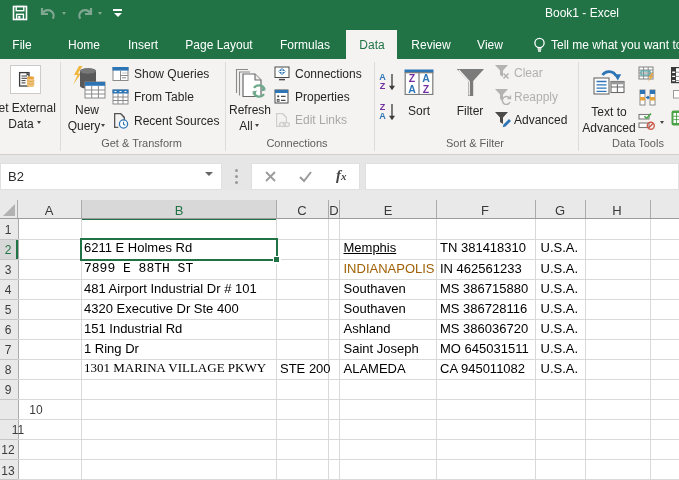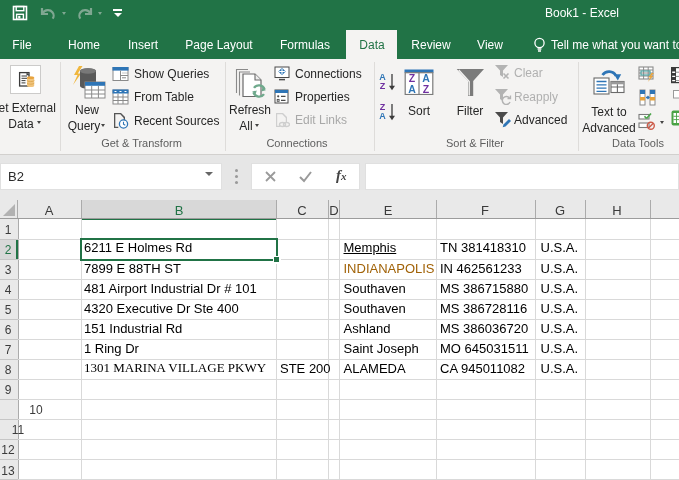--- a/index.html
+++ b/index.html
@@ -305,21 +305,21 @@
 <div class="abs" style="left:18px;top:379.1px;width:661px;height:1px;background:#d9d9d9;"></div>
 <div class="abs" style="left:18px;top:399.15000000000003px;width:661px;height:1px;background:#d9d9d9;"></div>
 <div class="abs" style="left:18px;top:419.2px;width:661px;height:1px;background:#d9d9d9;"></div>
 <div class="abs" style="left:18px;top:439.25000000000006px;width:661px;height:1px;background:#d9d9d9;"></div>
 <div class="abs" style="left:18px;top:459.3px;width:661px;height:1px;background:#d9d9d9;"></div>
 <div class="abs" style="left:18px;top:479.3500000000001px;width:661px;height:1px;background:#d9d9d9;"></div>
 <div class="abs fc" style="left:84px;top:237.95000000000002px;height:20px;font-size:13px;color:#000;">6211 E Holmes Rd</div>
 <div class="abs fc" style="left:343.5px;top:237.95000000000002px;height:20px;font-size:13px;color:#000000;text-decoration:underline;">Memphis</div>
 <div class="abs fc" style="left:440px;top:237.95000000000002px;height:20px;font-size:13px;color:#000;">TN 381418310</div>
 <div class="abs fc" style="left:540.5px;top:237.95000000000002px;height:20px;font-size:13px;color:#000;">U.S.A.</div>
-<div class="abs fc" style="left:84px;top:258.0px;height:20px;font-size:13px;color:#000;">7899 E 88TH ST</div>
+<div class="abs fc" style="left:84px;top:258.0px;height:20px;font-size:13px;color:#000;font-family:Liberation Mono, monospace;">7899 E 88TH ST</div>
 <div class="abs fc" style="left:343.5px;top:258.0px;height:20px;font-size:13px;color:#a16207;">INDIANAPOLIS</div>
 <div class="abs fc" style="left:440px;top:258.0px;height:20px;font-size:13px;color:#000;">IN 462561233</div>
 <div class="abs fc" style="left:540.5px;top:258.0px;height:20px;font-size:13px;color:#000;">U.S.A.</div>
 <div class="abs fc" style="left:84px;top:278.05px;height:20px;font-size:13px;color:#000;">481 Airport Industrial Dr # 101</div>
 <div class="abs fc" style="left:343.5px;top:278.05px;height:20px;font-size:13px;color:#000;">Southaven</div>
 <div class="abs fc" style="left:440px;top:278.05px;height:20px;font-size:13px;color:#000;">MS 386715880</div>
 <div class="abs fc" style="left:540.5px;top:278.05px;height:20px;font-size:13px;color:#000;">U.S.A.</div>
 <div class="abs fc" style="left:84px;top:298.1px;height:20px;font-size:13px;color:#000;">4320 Executive Dr Ste 400</div>
 <div class="abs fc" style="left:343.5px;top:298.1px;height:20px;font-size:13px;color:#000;">Southaven</div>
 <div class="abs fc" style="left:440px;top:298.1px;height:20px;font-size:13px;color:#000;">MS 386728116</div>

